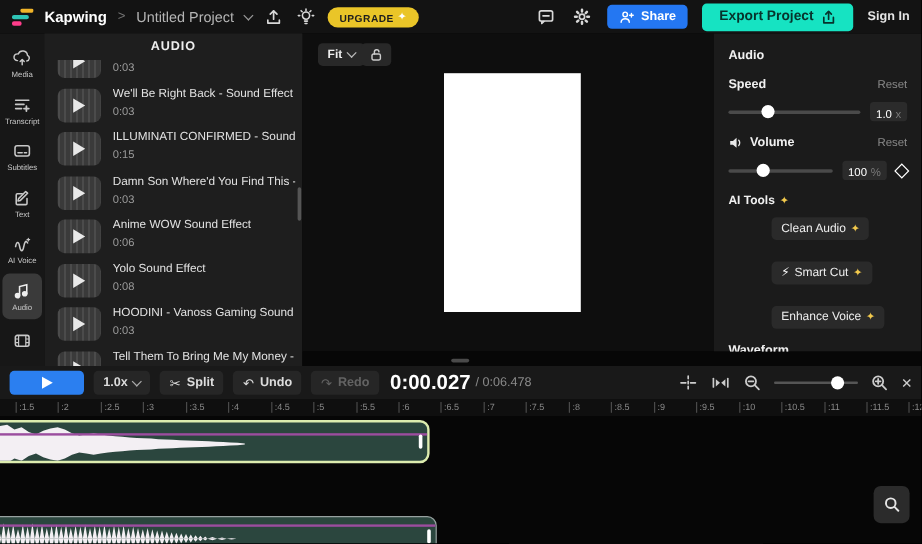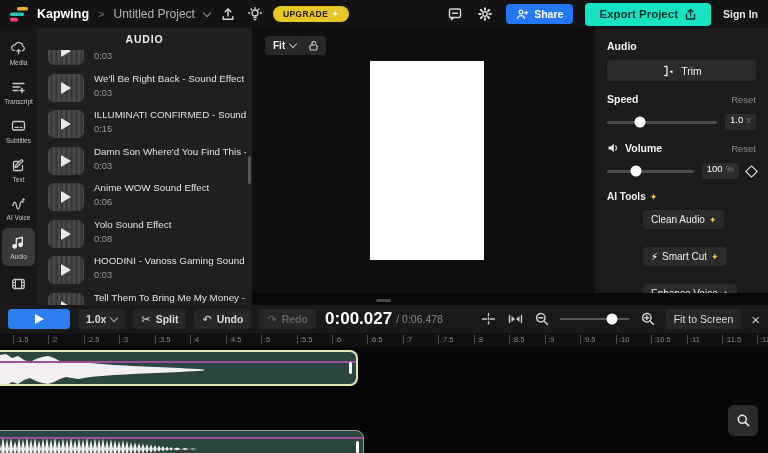--- a/index.html
+++ b/index.html
@@ -52,21 +52,21 @@
   #edit-panel{left:595px;top:28px;width:173px;height:265px;background:#1b1b1b;padding:0 12px;}
   #tabs{display:flex;gap:15px;height:26px;align-items:center;border-bottom:1px solid #333;margin:0 -12px;padding:0 14px;}
   .tab{font-size:9.5px;font-weight:bold;letter-spacing:.5px;color:#8f8f8f;height:100%;display:flex;align-items:center;cursor:pointer;border-bottom:2px solid transparent;}
   .tab.active{color:#fff;border-bottom:2px solid #fff;}
   .sec-head{font-size:10.5px;font-weight:bold;color:#f0f0f0;margin-top:12px;display:flex;align-items:center;}
   .sec-head .reset{margin-left:auto;font-weight:normal;font-size:9.5px;color:#8a8a8a;cursor:pointer;}
   .big-btn{margin-top:8px;height:21px;background:#2a2a2a;border-radius:4px;display:flex;align-items:center;justify-content:center;gap:6px;font-size:10.5px;color:#eee;cursor:pointer;}
   .slider-row{display:flex;align-items:center;margin-top:9px;gap:8px;}
   .slider{position:relative;flex:1;height:3px;background:#4a4a4a;border-radius:2px;cursor:pointer;}
   .knob{position:absolute;top:50%;transform:translate(-50%,-50%);width:11px;height:11px;border-radius:50%;background:#fff;cursor:pointer;}
-  .valbox{background:#2b2b2b;border-radius:3px;height:16px;min-width:30px;padding:0 5px;display:flex;align-items:flex-start;justify-content:center;gap:3px;font-size:9.5px;color:#fff;}
+  .valbox{background:#2b2b2b;border-radius:3px;height:16px;min-width:30px;padding:0 5px;display:flex;align-items:flex-end;justify-content:center;gap:3px;font-size:9.5px;color:#fff;}
   .valbox .unit{color:#777;}
   .diamond{width:9px;height:9px;border:1.5px solid #fff;transform:rotate(45deg);cursor:pointer;}
   .chip-wrap{display:flex;flex-wrap:wrap;gap:18px;margin-top:8px;margin-left:36px;}
   .chip{background:#2a2a2a;border-radius:4px;padding:4px 8px;font-size:10px;color:#eee;display:flex;align-items:center;gap:4px;cursor:pointer;}
   .spark{color:#f2c94c;font-size:9px;}
 
   
   #divider-strip{left:252px;top:293px;width:516px;height:12px;background:#070707;}
   #drag-handle{left:376px;top:299px;width:15px;height:3px;border-radius:2px;background:#4a4a4a;cursor:row-resize;}
 
@@ -285,27 +285,20 @@
       </svg>
     </span>
     <div id="white-canvas"></div>
   </div>
 
   <div id="edit-panel" class="abs">
 
     <div class="sec-head">
       <span>Audio</span>
     </div>
-    <div class="big-btn">
-      <svg width="14" height="14" viewBox="0 0 14 14" fill="none" stroke="#eee" stroke-width="1.3" stroke-linecap="round">
-        <path d="M6 2.5v9M6 2.5H3.8M6 11.5H3.8"></path>
-          <path d="M8.5 7.8 11.5 6v3.6z" fill="#eee" stroke="none"></path>
-      </svg>
-      <span>Trim</span>
-    </div>
 
     <div class="sec-head">
       <span>Speed</span>
       <span class="reset">Reset</span>
     </div>
     <div class="slider-row">
       <span class="slider">
           <span class="knob" style="left:30%"></span>
         </span>
       <span class="valbox">
@@ -408,23 +401,20 @@
           <path d="M4.8 6.8h4"></path>
       </svg>
       <span id="zoom-slider">
           <span class="knob" style="left:75%"></span>
         </span>
       <svg width="16" height="16" viewBox="0 0 16 16" fill="none" stroke="#ccc" stroke-width="1.5" stroke-linecap="round">
         <circle cx="6.8" cy="6.8" r="4.2"></circle>
           <path d="M10 10l3.4 3.4"></path>
           <path d="M4.8 6.8h4M6.8 4.8v4"></path>
       </svg>
-      <span class="tl-btn" style="font-weight:normal">
-        <span>Fit to Screen</span>
-      </span>
       <span id="tl-close">×</span>
     </span>
   </div>
 
   <div id="ruler" class="abs">
     <span class="tick" style="left:13px">
         <i></i>
         <b>:1.5</b>
       </span>
     <span class="tick" style="left:48px">

